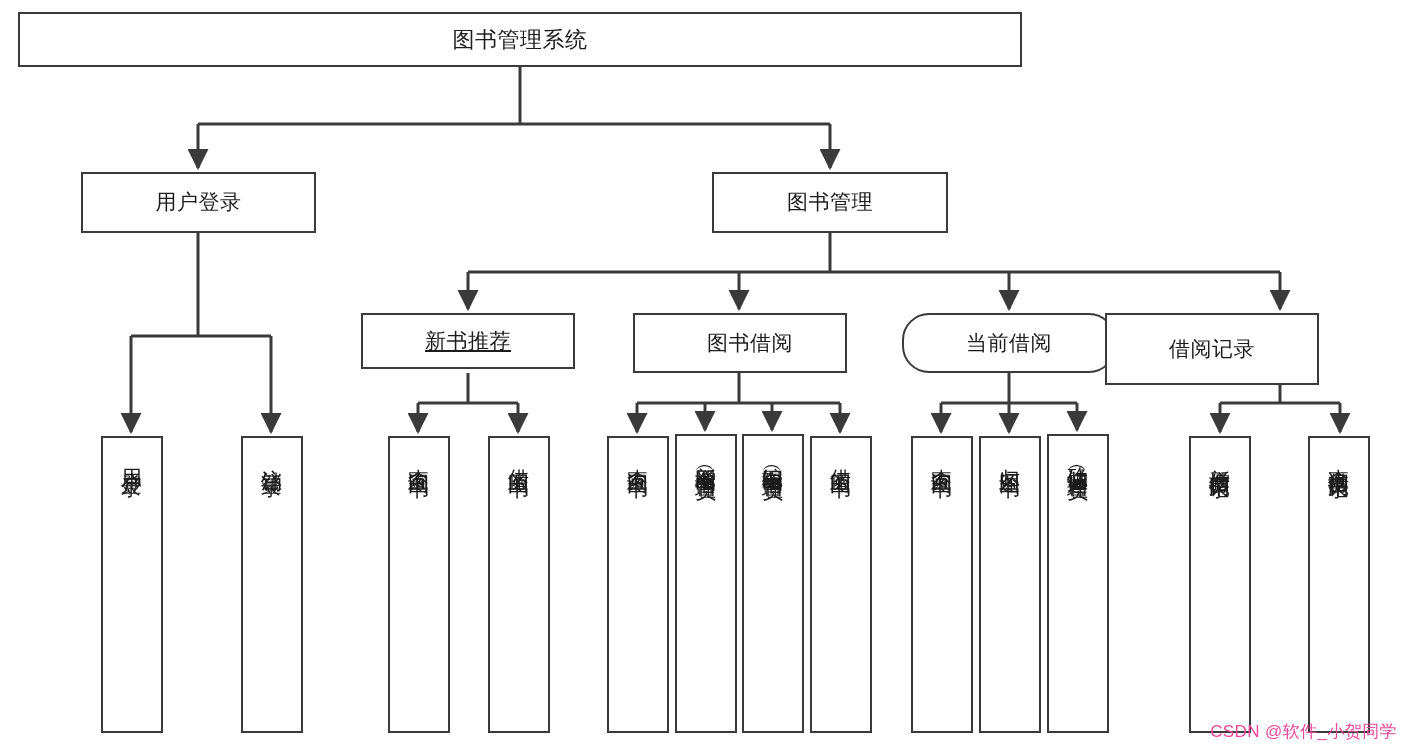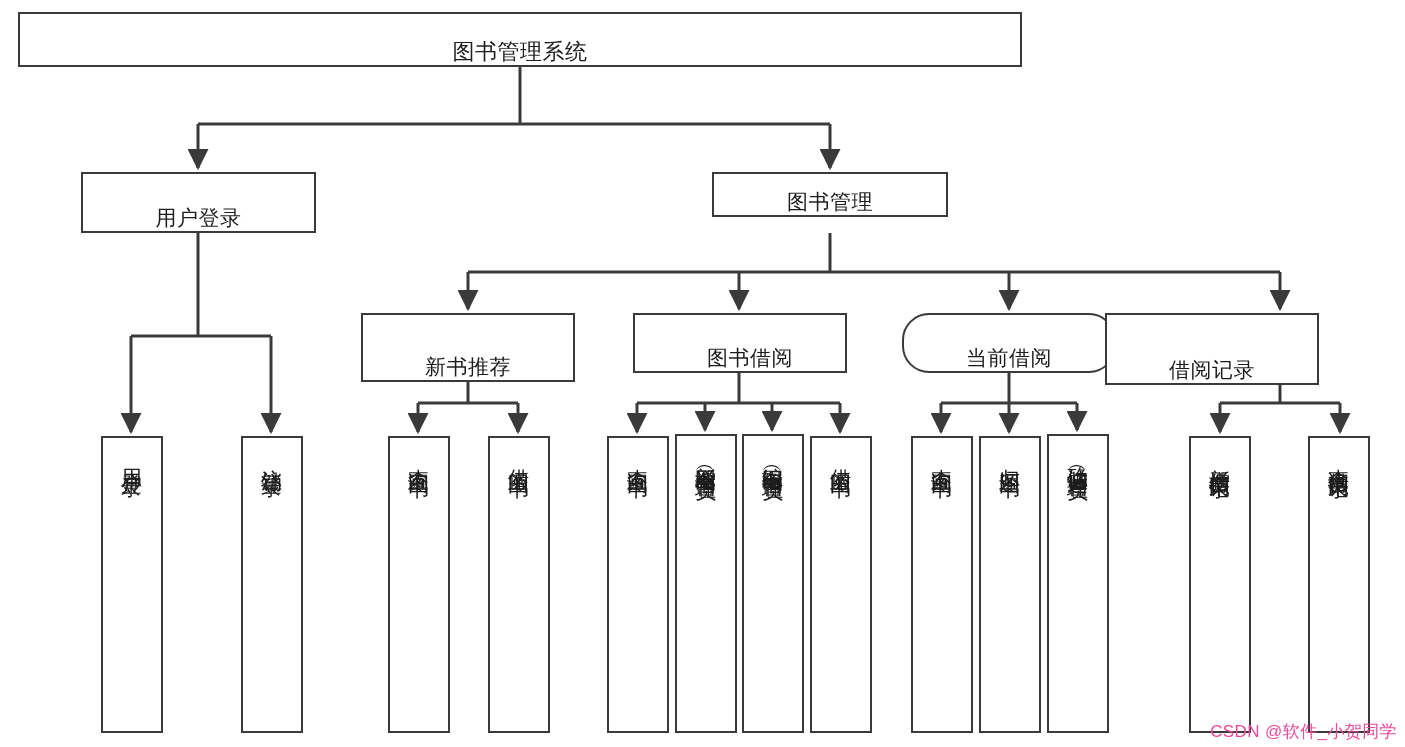--- a/index.html
+++ b/index.html
@@ -25,21 +25,21 @@
     width: 1405px;
     height: 747px;
     pointer-events: none;
   }
   .node {
     position: absolute;
     box-sizing: border-box;
     background: #ffffff;
     border: 2px solid #3a3a3a;
     display: flex;
-    align-items: flex-end;
+    align-items: center;
     justify-content: center;
     color: #1c1c1c;
   }
   .node .node-label {
     display: block;
     text-align: center;
     line-height: 1.18;
     white-space: nowrap;
   }
   .node.horiz .node-label {
@@ -129,25 +129,25 @@
     </g>
   </svg>
 
   <div class="node root horiz" style="left:18px; top:12px; width:1004px; height:55px;">
     <span class="node-label">图书管理系统</span>
   </div>
 
   <div class="node horiz" style="left:81px; top:172px; width:235px; height:61px;">
     <span class="node-label">用户登录</span>
   </div>
-  <div class="node horiz" style="left:712px; top:172px; width:236px; height:45px;">
+  <div class="node horiz" style="left:712px; top:172px; width:236px; height:61px;">
     <span class="node-label">图书管理</span>
   </div>
 
-  <div class="node horiz" style="left:361px; top:313px; width:214px; height:69px;">
+  <div class="node horiz" style="left:361px; top:313px; width:214px; height:56px;text-decoration:underline;">
     <span class="node-label">新书推荐</span>
   </div>
   <div class="node horiz" style="left:633px; top:313px; width:214px; height:60px;padding-left:20px;">
     <span class="node-label">图书借阅</span>
   </div>
   <div class="node horiz" style="left:902px; top:313px; width:214px; height:60px;border-radius:27px;">
     <span class="node-label">当前借阅</span>
   </div>
   <div class="node horiz" style="left:1105px; top:313px; width:214px; height:72px;">
     <span class="node-label">借阅记录</span>

